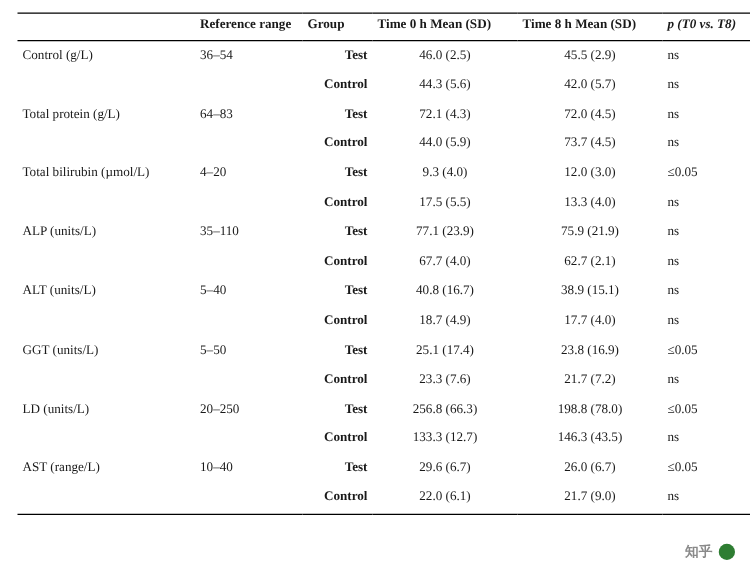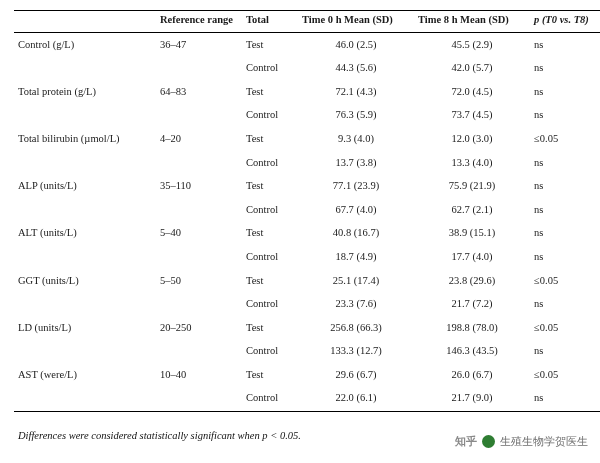--- a/index.html
+++ b/index.html
@@ -51,21 +51,21 @@
     line-height: 1.2;
   }
   .col-analyte { width: 142px; }
   .col-ref     { width: 86px; }
   .col-group   { width: 56px; }
   .col-t0      { width: 116px; }
   .col-t8      { width: 116px; }
   .col-p       { width: 96px; }
 
   th.col-ref, td.col-ref { text-align: left; padding-left: 18px; }
-  th.col-group, td.col-group { text-align: left; padding-left: 2px; }
+  th.col-group, td.col-group { text-align: right; padding-left: 2px; font-weight: bold; }
   th.col-t0, td.col-t0 { text-align: center; padding-left: 6px; }
   th.col-t8, td.col-t8 { text-align: center; padding-left: 8px; }
   th.col-p, td.col-p { text-align: left; padding-left: 6px; }
 
   .footnote {
     position: absolute;
     left: 18px;
     bottom: 22px;
     font-style: italic;
     font-size: 10.5px;
@@ -110,30 +110,30 @@
       <col class="col-ref">
       <col class="col-group">
       <col class="col-t0">
       <col class="col-t8">
       <col class="col-p">
     </colgroup>
     <thead>
       <tr class="rule-top rule-mid">
         <th class="col-analyte"></th>
         <th class="col-ref">Reference range</th>
-        <th class="col-group">Total</th>
+        <th class="col-group">Group</th>
         <th class="col-t0">Time 0 h Mean (SD)</th>
         <th class="col-t8">Time 8 h Mean (SD)</th>
         <th class="col-p p-italic">p (T0 vs. T8)</th>
       </tr>
     </thead>
     <tbody>
       <tr>
         <td class="col-analyte">Control (g/L)</td>
-        <td class="col-ref">36–47</td>
+        <td class="col-ref">36–54</td>
         <td class="col-group">Test</td>
         <td class="col-t0">46.0 (2.5)</td>
         <td class="col-t8">45.5 (2.9)</td>
         <td class="col-p">ns</td>
       </tr>
       <tr>
         <td class="col-analyte"></td>
         <td class="col-ref"></td>
         <td class="col-group">Control</td>
         <td class="col-t0">44.3 (5.6)</td>
@@ -145,37 +145,37 @@
         <td class="col-ref">64–83</td>
         <td class="col-group">Test</td>
         <td class="col-t0">72.1 (4.3)</td>
         <td class="col-t8">72.0 (4.5)</td>
         <td class="col-p">ns</td>
       </tr>
       <tr>
         <td class="col-analyte"></td>
         <td class="col-ref"></td>
         <td class="col-group">Control</td>
-        <td class="col-t0">76.3 (5.9)</td>
+        <td class="col-t0">44.0 (5.9)</td>
         <td class="col-t8">73.7 (4.5)</td>
         <td class="col-p">ns</td>
       </tr>
       <tr>
         <td class="col-analyte">Total bilirubin (µmol/L)</td>
         <td class="col-ref">4–20</td>
         <td class="col-group">Test</td>
         <td class="col-t0">9.3 (4.0)</td>
         <td class="col-t8">12.0 (3.0)</td>
         <td class="col-p">≤0.05</td>
       </tr>
       <tr>
         <td class="col-analyte"></td>
         <td class="col-ref"></td>
         <td class="col-group">Control</td>
-        <td class="col-t0">13.7 (3.8)</td>
+        <td class="col-t0">17.5 (5.5)</td>
         <td class="col-t8">13.3 (4.0)</td>
         <td class="col-p">ns</td>
       </tr>
       <tr>
         <td class="col-analyte">ALP (units/L)</td>
         <td class="col-ref">35–110</td>
         <td class="col-group">Test</td>
         <td class="col-t0">77.1 (23.9)</td>
         <td class="col-t8">75.9 (21.9)</td>
         <td class="col-p">ns</td>
@@ -202,21 +202,21 @@
         <td class="col-group">Control</td>
         <td class="col-t0">18.7 (4.9)</td>
         <td class="col-t8">17.7 (4.0)</td>
         <td class="col-p">ns</td>
       </tr>
       <tr>
         <td class="col-analyte">GGT (units/L)</td>
         <td class="col-ref">5–50</td>
         <td class="col-group">Test</td>
         <td class="col-t0">25.1 (17.4)</td>
-        <td class="col-t8">23.8 (29.6)</td>
+        <td class="col-t8">23.8 (16.9)</td>
         <td class="col-p">≤0.05</td>
       </tr>
       <tr>
         <td class="col-analyte"></td>
         <td class="col-ref"></td>
         <td class="col-group">Control</td>
         <td class="col-t0">23.3 (7.6)</td>
         <td class="col-t8">21.7 (7.2)</td>
         <td class="col-p">ns</td>
       </tr>
@@ -230,39 +230,37 @@
       </tr>
       <tr>
         <td class="col-analyte"></td>
         <td class="col-ref"></td>
         <td class="col-group">Control</td>
         <td class="col-t0">133.3 (12.7)</td>
         <td class="col-t8">146.3 (43.5)</td>
         <td class="col-p">ns</td>
       </tr>
       <tr>
-        <td class="col-analyte">AST (were/L)</td>
+        <td class="col-analyte">AST (range/L)</td>
         <td class="col-ref">10–40</td>
         <td class="col-group">Test</td>
         <td class="col-t0">29.6 (6.7)</td>
         <td class="col-t8">26.0 (6.7)</td>
         <td class="col-p">≤0.05</td>
       </tr>
       <tr class="rule-bottom">
         <td class="col-analyte"></td>
         <td class="col-ref"></td>
         <td class="col-group">Control</td>
         <td class="col-t0">22.0 (6.1)</td>
         <td class="col-t8">21.7 (9.0)</td>
         <td class="col-p">ns</td>
       </tr>
     </tbody>
   </table>
 
-  <div class="footnote">Differences were considered statistically significant when p &lt; 0.05.</div>
 
   <div class="watermark">
     <span class="zhihu-mark">知乎</span>
     <span class="wm-avatar"></span>
-    <span class="wm-name">生殖生物学贺医生</span>
   </div>
 
 </div>
 
 </body></html>

